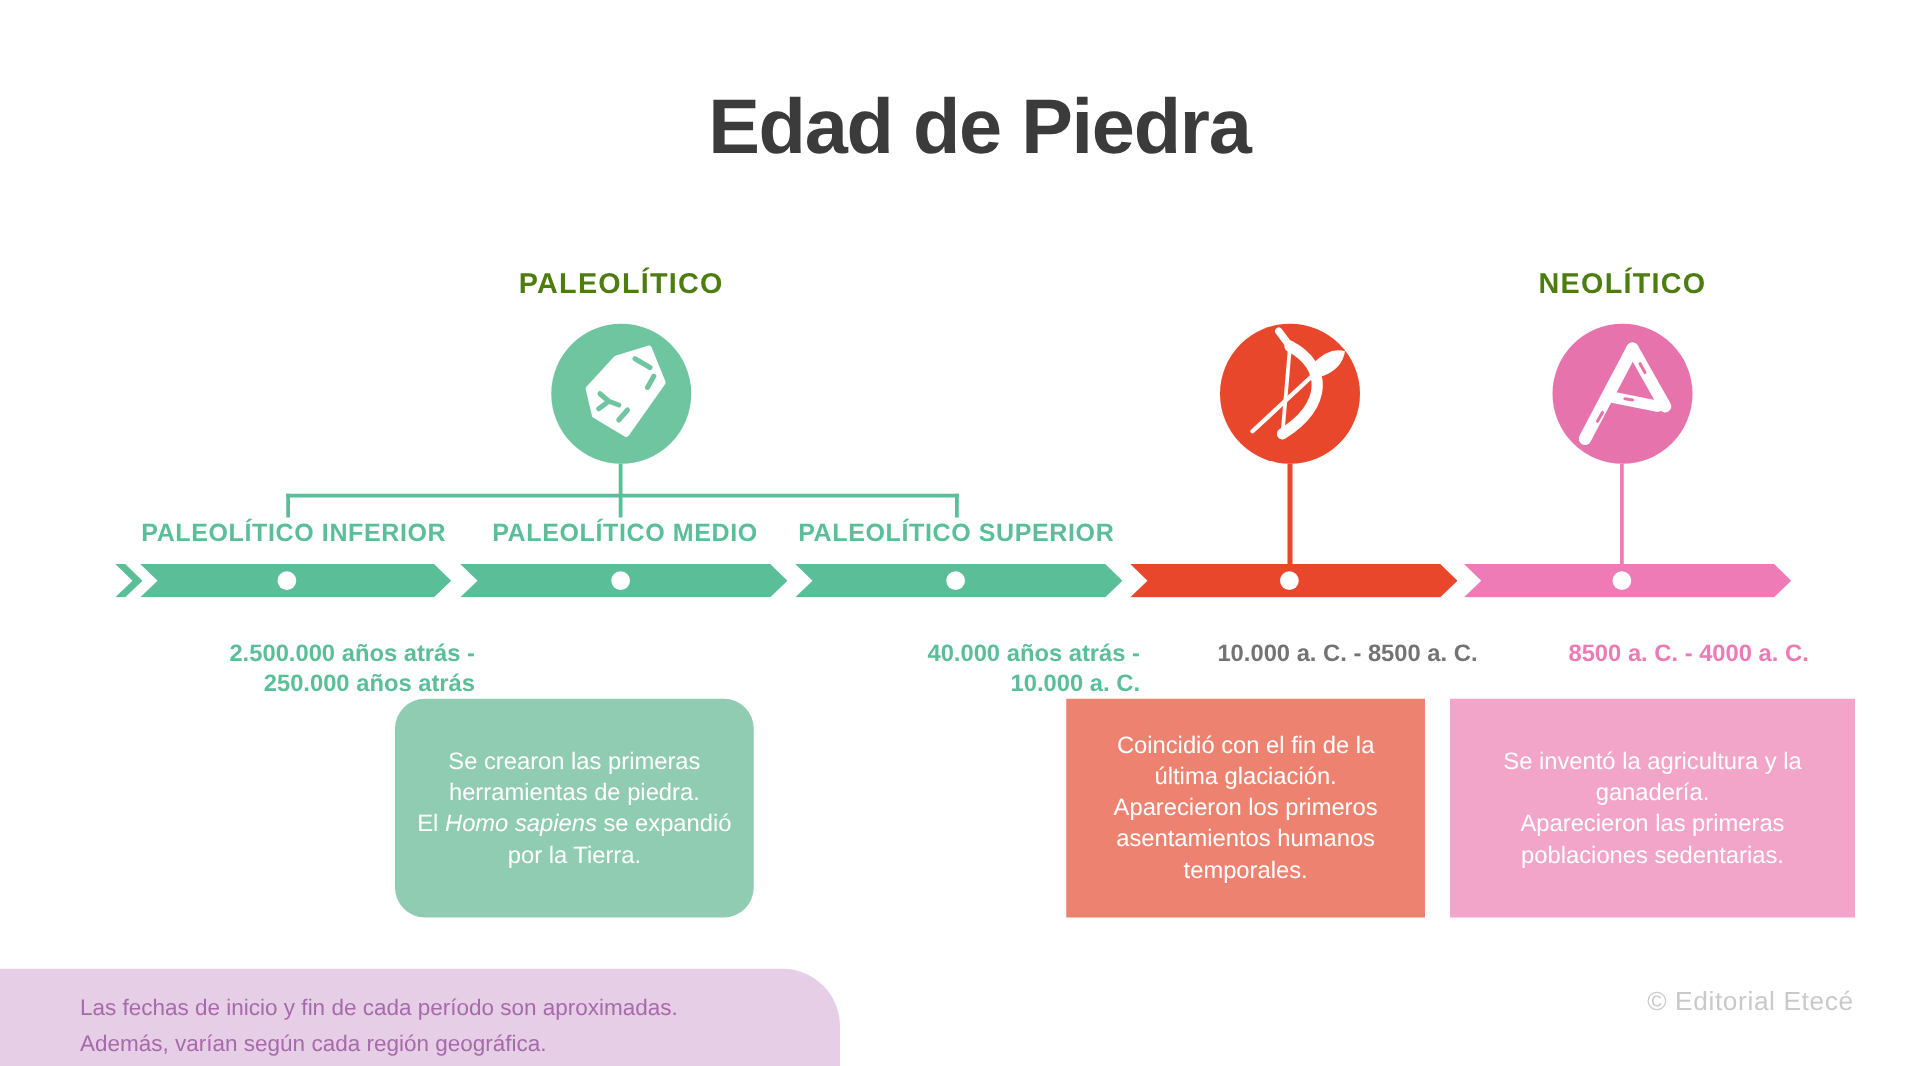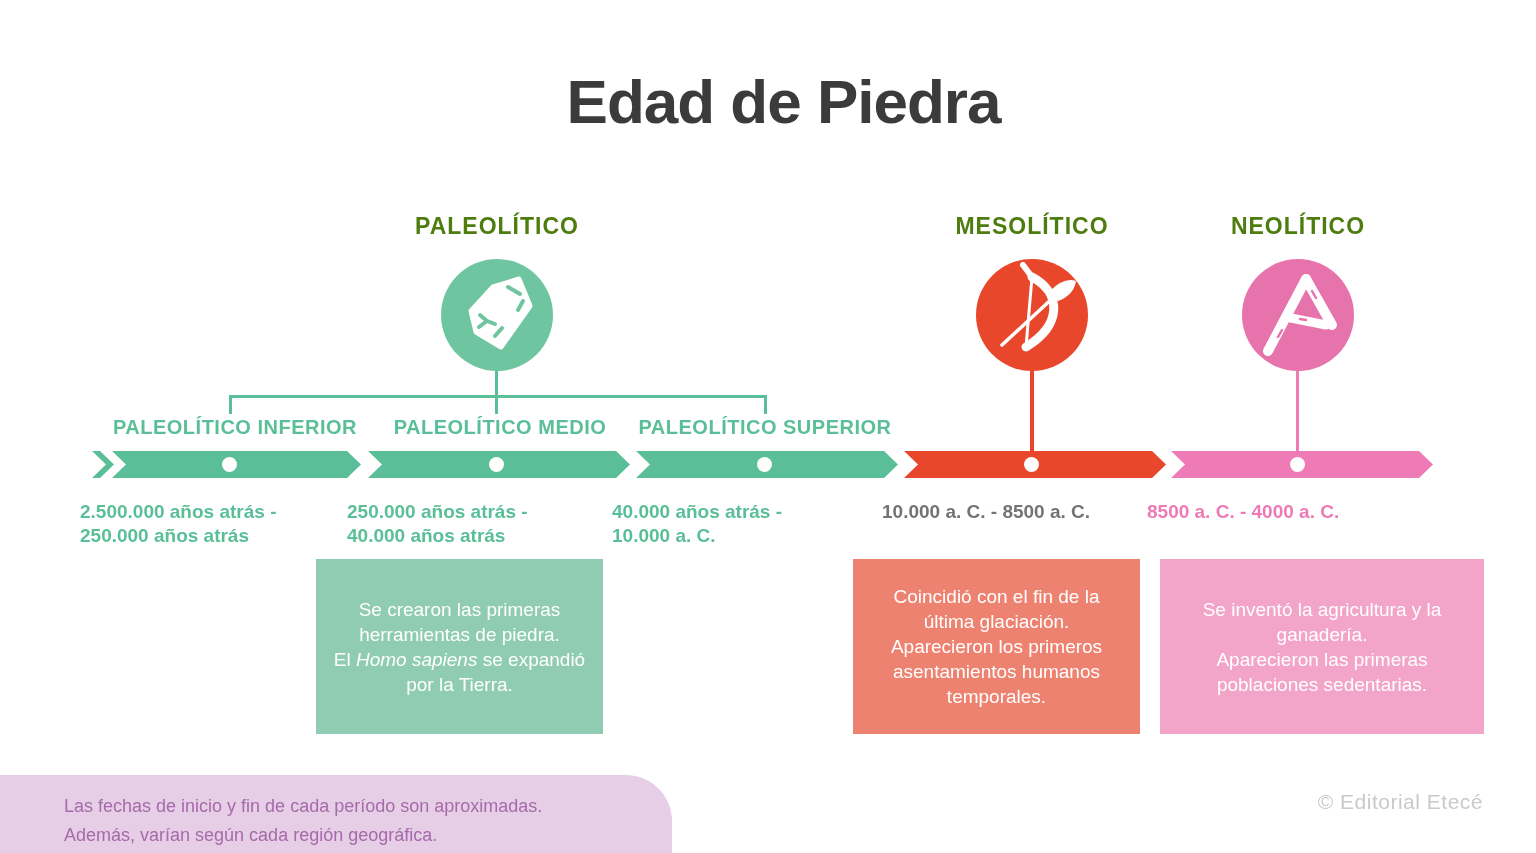--- a/index.html
+++ b/index.html
@@ -41,33 +41,33 @@
   .seg.green{background:#5abf98;}
   .seg.red{background:#e8472b;}
   .seg.pink{background:#ee7bb6;}
   #seg-start{
     top:451px;height:27px;left:92px;width:22px;background:#5abf98;
     clip-path:polygon(0 0, 8px 0, 100% 50%, 8px 100%, 0 100%, 14px 50%);
   }
   .dot{width:15px;height:15px;border-radius:50%;background:#ffffff;top:457px;}
   
   .date{
-    top:500px;width:300px;text-align:left;
+    top:512px;width:300px;text-align:right;
     font-size:19px;font-weight:700;line-height:24px;
   }
   .date.green{color:#5abf98;}
   .date.red{color:#737373;}
   .date.pink{color:#ee7ab5;}
   
   .desc-box{
     top:559px;height:175px;display:flex;align-items:center;justify-content:center;
     text-align:center;color:#ffffff;font-size:19px;line-height:25px;
     padding:0 16px;box-sizing:border-box;
   }
-  #box-paleo{left:316px;width:287px;background:#8fccb1;}
+  #box-paleo{left:316px;width:287px;background:#8fccb1;border-radius:24px;}
   #box-meso{left:853px;width:287px;background:#ee8270;}
   #box-neo{left:1160px;width:324px;background:#f2a5c9;}
   
   #footer-note{
     left:0;top:775px;width:672px;height:110px;background:#e5cee6;
     border-radius:0 46px 0 0;box-sizing:border-box;
     padding:17px 20px 0 64px;color:#a76aaa;font-size:18px;line-height:29px;
   }
   
   #copyright{
@@ -75,21 +75,20 @@
   }
 </style>
 </head>
 <body>
 
 <div id="stage">
 
   <div id="title" class="abs">Edad de Piedra</div>
 
   <div class="abs period-label" style="left:347px;">PALEOLÍTICO</div>
-  <div class="abs period-label" style="left:882px;">MESOLÍTICO</div>
   <div class="abs period-label" style="left:1148px;">NEOLÍTICO</div>
 
   <div id="circle-paleo" class="abs icon-circle" style="left:441px;">
     <svg viewBox="0 0 112 112">
       <path d="M78 20 L89 47 L60 88 L35 73 L30 52 L52 28 Z" fill="#ffffff" stroke="#ffffff" stroke-width="5" stroke-linejoin="round"></path>
       <g stroke="#6fc5a0" stroke-width="4" stroke-linecap="round" fill="none">
         <path d="M39 56 L46 62 M38 68 L46 62 L54 65"></path>
         <path d="M67 28 L79 35"></path>
         <path d="M82 42 L77 51"></path>
         <path d="M54 77 L61 69"></path>
@@ -146,24 +145,20 @@
   <div class="abs dot" style="left:222px;"></div>
   <div class="abs dot" style="left:489px;"></div>
   <div class="abs dot" style="left:757px;"></div>
   <div class="abs dot" style="left:1024px;"></div>
   <div class="abs dot" style="left:1290px;"></div>
 
   <div class="abs date green" style="left:80px;">
     <div>2.500.000 años atrás -</div>
     <div>250.000 años atrás</div>
   </div>
-  <div class="abs date green" style="left:347px;">
-    <div>250.000 años atrás -</div>
-    <div>40.000 años atrás</div>
-  </div>
   <div class="abs date green" style="left:612px;">
     <div>40.000 años atrás -</div>
     <div>10.000 a. C.</div>
   </div>
   <div class="abs date red" style="left:882px;">10.000 a. C. - 8500 a. C.</div>
   <div class="abs date pink" style="left:1147px;">8500 a. C. - 4000 a. C.</div>
 
   <div id="box-paleo" class="abs desc-box">
     <div>
       <span>Se crearon las primeras herramientas de piedra.</span><br>

